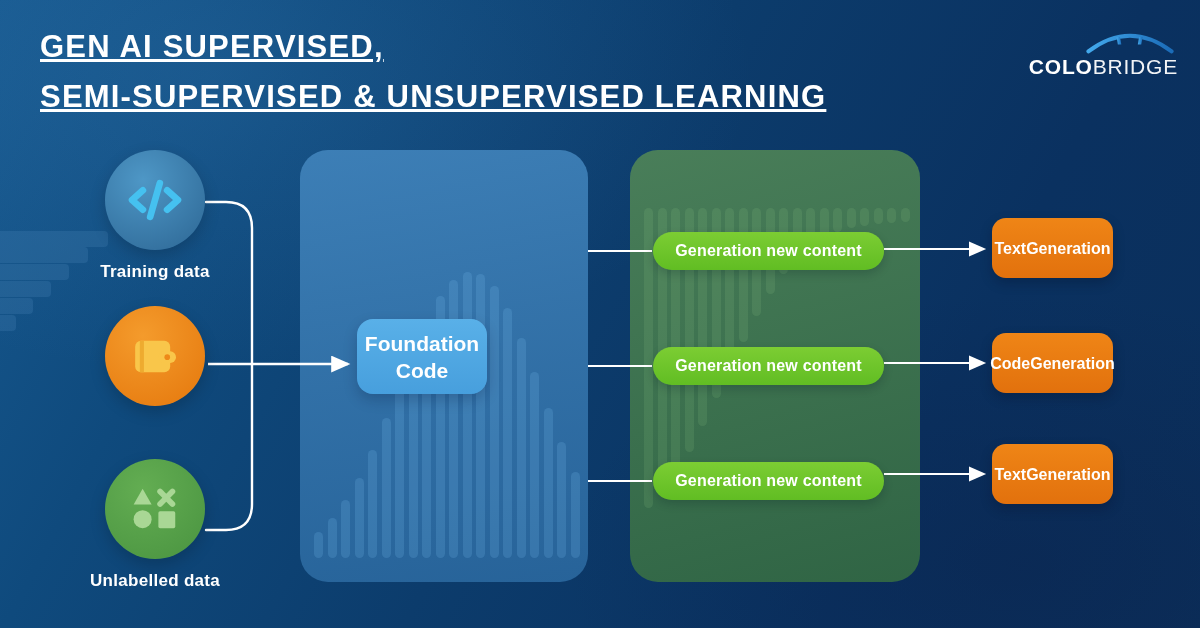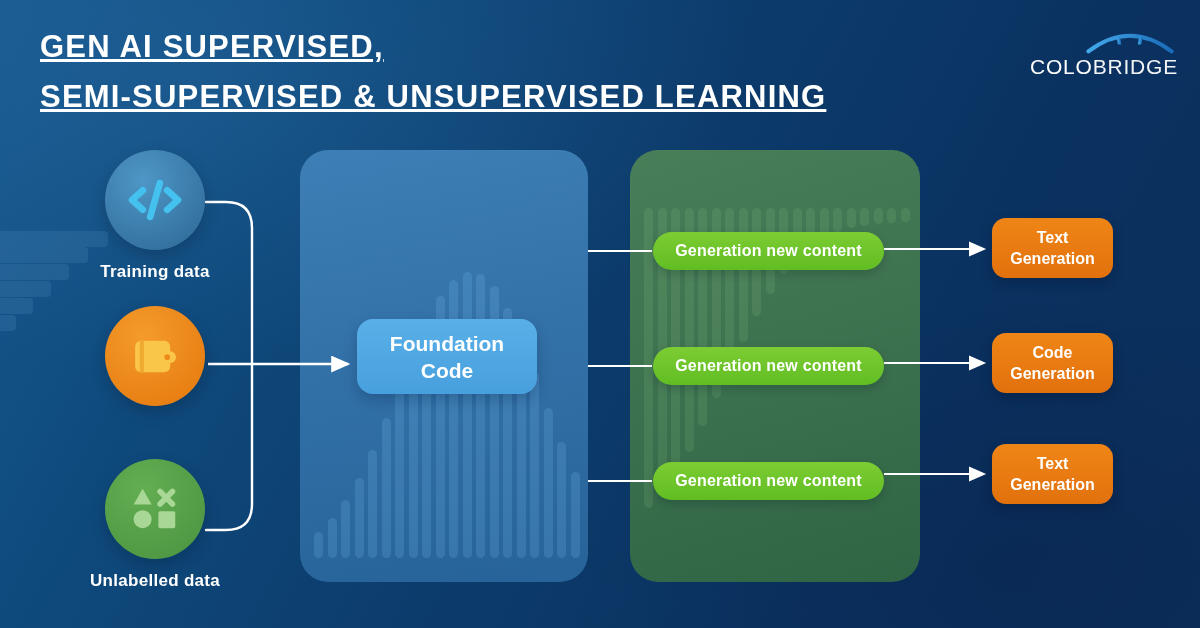--- a/index.html
+++ b/index.html
@@ -21,21 +21,21 @@
   .steps div:nth-child(5){top:298px;width:33px;}
   .steps div:nth-child(6){top:315px;width:16px;}
 
   .title{position:absolute;left:40px;top:22px;color:#ffffff;font-weight:700;
     font-size:31px;line-height:50px;letter-spacing:1.2px;text-decoration:underline;}
   .title span{display:block;white-space:nowrap;}
 
   .logo{position:absolute;right:22px;top:28px;width:160px;text-align:right;}
   .logo .arc{display:block;margin:0 0 1px auto;width:96px;height:26px;}
   .logo .wordmark{color:#fff;font-size:21px;letter-spacing:.8px;white-space:nowrap;}
-  .logo .w-bold{font-weight:400;}
+  .logo .w-bold{font-weight:700;}
   .logo .w-light{font-weight:300;opacity:.95;}
 
   
   .input-item{position:absolute;left:55px;width:200px;text-align:center;}
   .input-item .circle{width:100px;height:100px;border-radius:50%;margin:0 auto;
     display:flex;align-items:center;justify-content:center;box-shadow:0 6px 16px rgba(0,0,0,.18);}
   .input-item .label{margin-top:12px;color:#fff;font-weight:700;font-size:17px;letter-spacing:.3px;}
   .i0{top:150px;} .i1{top:306px;} .i2{top:459px;}
   .c-blue{background:radial-gradient(circle at 38% 30%, #4e97c6, #34719f 78%);}
   .c-orange{background:radial-gradient(circle at 38% 30%, #f49b2c, #e87f13 78%);}
@@ -47,34 +47,34 @@
     background:linear-gradient(175deg, rgba(66,133,189,.88), rgba(43,105,160,.88));}
   .panel-green{left:630px;width:290px;
     background:linear-gradient(165deg, rgba(77,130,88,.94), rgba(50,104,67,.94));}
   .bar{position:absolute;bottom:24px;width:9px;border-radius:5px;background:rgba(120,190,240,.20);}
   .bar-g{position:absolute;top:58px;width:9px;border-radius:5px;background:rgba(165,220,145,.12);}
 
   
   .wires{position:absolute;inset:0;pointer-events:none;}
 
   
-  .model-box{position:absolute;left:357px;top:319px;width:180px;height:75px;border-radius:16px;
+  .model-box{position:absolute;left:357px;top:319px;width:130px;height:75px;border-radius:16px;
     background:linear-gradient(180deg,#59b0e8,#479fdd);display:flex;flex-direction:column;
     align-items:center;justify-content:center;color:#fff;font-weight:700;font-size:21px;
     line-height:27px;box-shadow:0 6px 14px rgba(0,20,50,.22);}
 
   
   .pill{position:absolute;left:653px;width:231px;height:38px;border-radius:19px;
     background:linear-gradient(180deg,#7ccd33,#61bd23);display:flex;align-items:center;justify-content:center;
     color:#fff;font-weight:700;font-size:16px;letter-spacing:.2px;box-shadow:0 4px 10px rgba(0,20,30,.20);}
   .p0{top:232px;} .p1{top:347px;} .p2{top:462px;}
 
   
   .out-box{position:absolute;left:992px;width:121px;height:60px;border-radius:14px;
-    background:linear-gradient(180deg,#ef8516,#e2710d);display:flex;flex-direction:column;
+    background:linear-gradient(180deg,#ef8516,#e2710d);display:flex;flex-direction:row;
     align-items:center;justify-content:center;color:#fff;font-weight:700;font-size:16px;
     line-height:21px;box-shadow:0 5px 12px rgba(0,10,30,.25);}
   .o0{top:218px;} .o1{top:333px;} .o2{top:444px;}
 </style>
 </head>
 <body>
 
 <div class="canvas">
   <div class="sheen"></div>
   <div class="steps">

